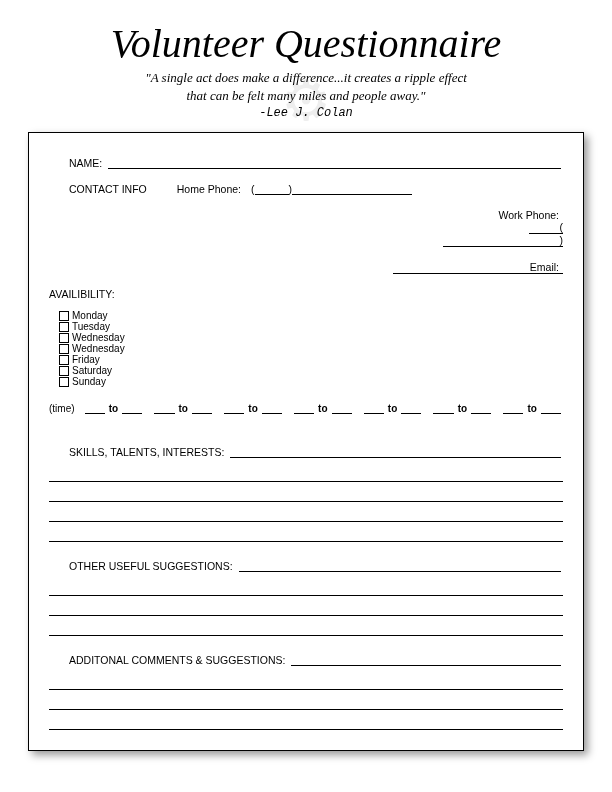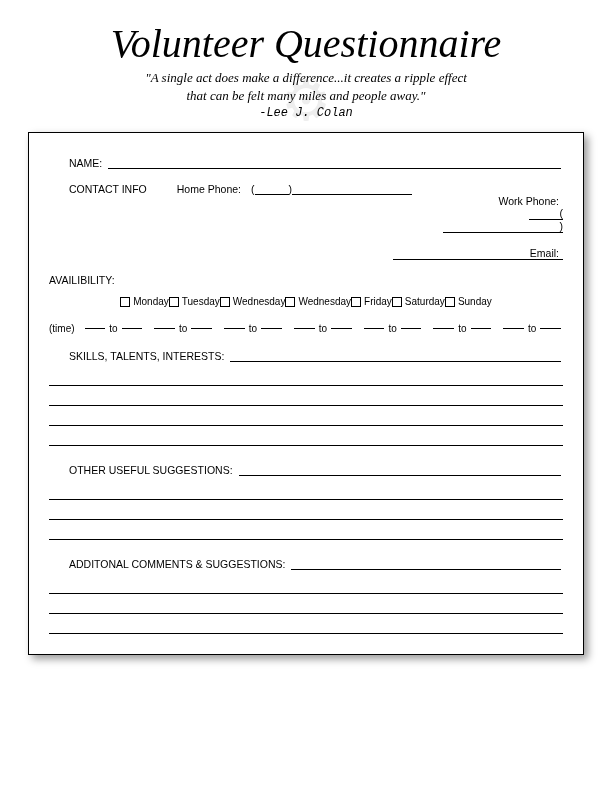--- a/index.html
+++ b/index.html
@@ -60,57 +60,60 @@
       border-bottom: 1px solid #000;
       display: inline-block;
     }
     .indent-contact {
       padding-left: 98px;
       flex-direction: column;
     }
     .contact-first {
       display: flex;
       align-items: flex-end;
+      margin-bottom: 14px;
     }
     .phone-line .short-underline { vertical-align: bottom; }
     .section-label {
       font-size: 10.5px;
       margin-bottom: 10px;
     }
     .checkbox {
       display: inline-block;
       width: 10px;
       height: 10px;
       border: 1.5px solid #000;
       margin-right: 3px;
       vertical-align: middle;
     }
     .day-row {
       display: flex;
-      justify-content: center;
+      justify-content: space-between;
       padding: 0 10px;
       margin-bottom: 16px;
+      flex-direction: column;
     }
     .day-item {
       display: flex;
       align-items: center;
       font-size: 10px;
     }
     .time-row {
       display: flex;
       align-items: flex-end;
       font-size: 10px;
-      margin-bottom: 16px;
+      margin-bottom: 32px;
       gap: 8px;
       flex-wrap: nowrap;
     }
     .time-slot {
       display: flex;
-      align-items: center;
+      align-items: flex-end;
       flex: 1;
+      font-weight: bold;
     }
     .time-slot .u { border-bottom:1px solid #000; flex:1; margin:0 2px; min-width:14px;}
     .time-slot .to { margin: 0 2px; }
     .section-header-row {
       display: flex;
       align-items: flex-end;
       margin-bottom: 4px;
     }
     .section-header-row .field-label { font-size: 10.5px; }
     .ruled-line {

